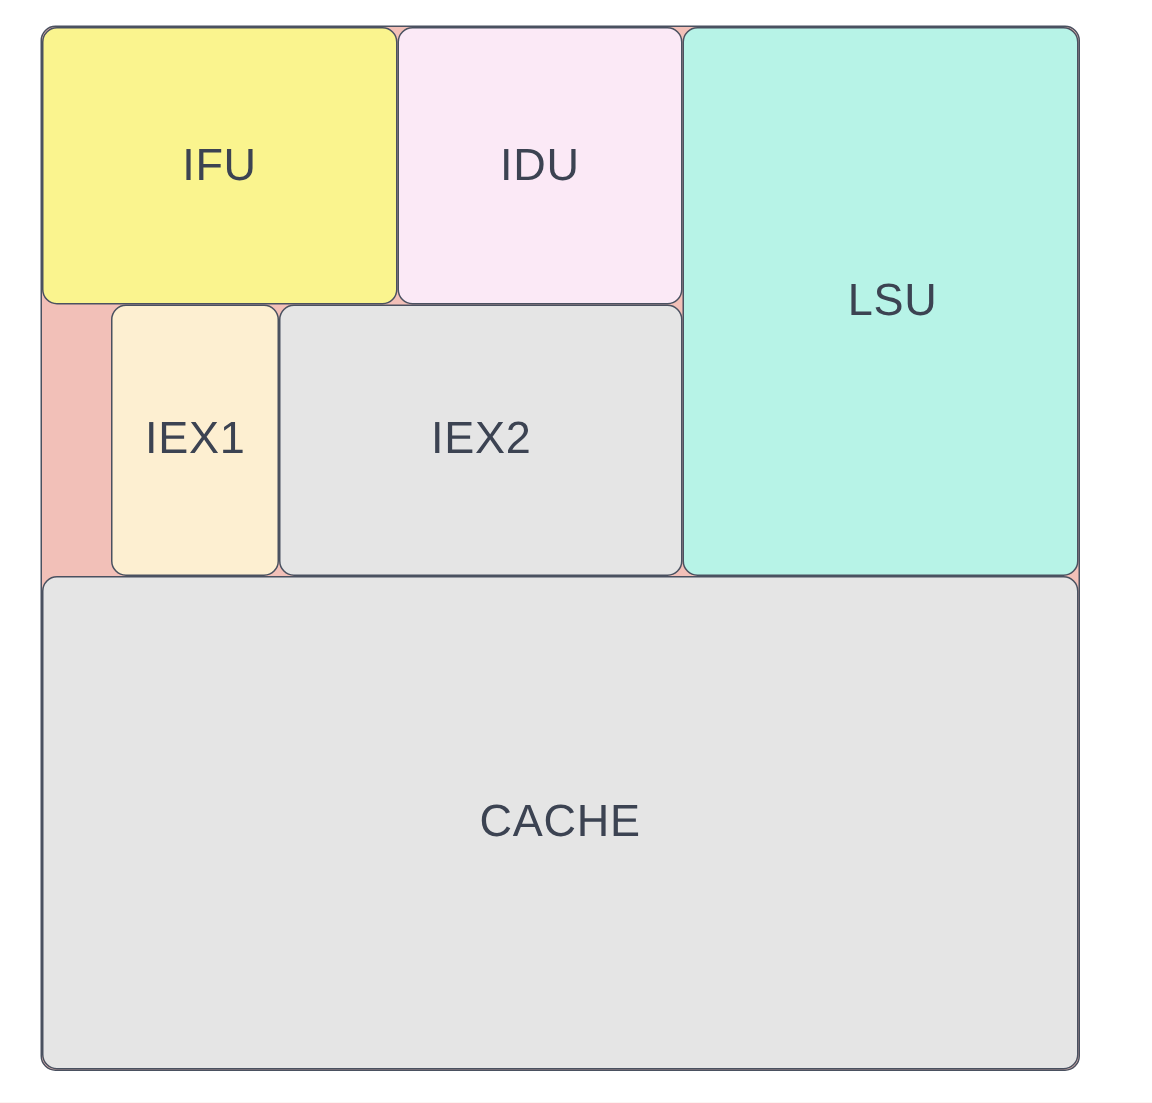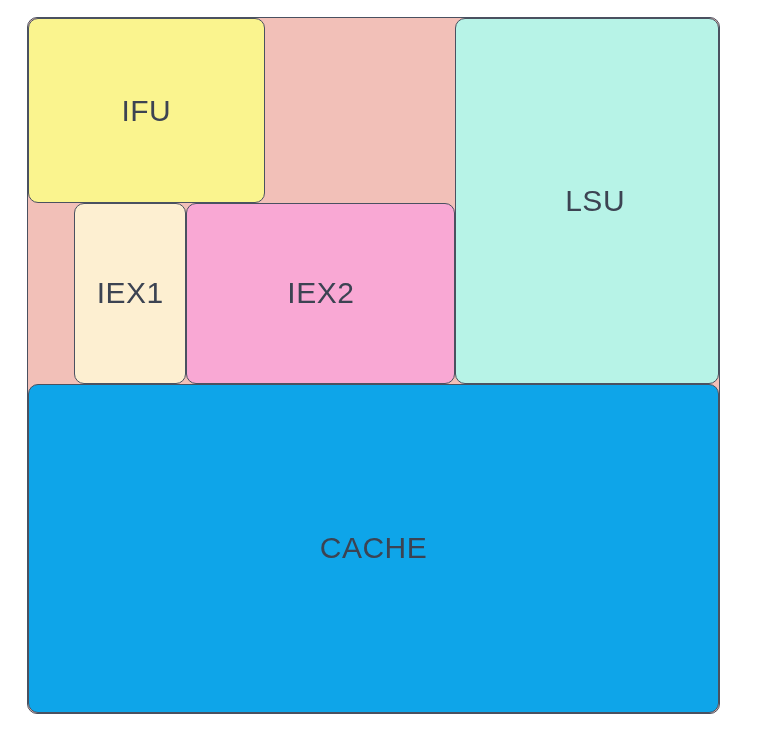--- a/index.html
+++ b/index.html
@@ -56,31 +56,34 @@
 </head>
 <body>
 
 <div class="stage">
   <div class="board">
 
     <div class="block b-ifu" style="background-color: rgb(250, 244, 142);">
       <span class="block-label">IFU</span>
     </div>
 
+    <div class="block b-idu" style="background-color: rgb(251, 233, 246);">
+      <span class="block-label">IDU</span>
+    </div>
 
     <div class="block b-lsu" style="background-color: rgb(183, 243, 231);">
       <span class="block-label">LSU</span>
     </div>
 
     <div class="block b-iex1" style="background-color: rgb(253, 239, 209); margin-left: 46px;">
       <span class="block-label">IEX1</span>
     </div>
 
-    <div class="block b-iex2" style="background-color: #f9a8d4;">
+    <div class="block b-iex2" style="background-color: #e5e5e5;">
       <span class="block-label">IEX2</span>
     </div>
 
-    <div class="block b-cache" style="background-color: #0ea5e9;">
+    <div class="block b-cache" style="background-color: #e5e5e5;">
       <span class="block-label">CACHE</span>
     </div>
 
   </div>
 </div>
 
 </body></html>

